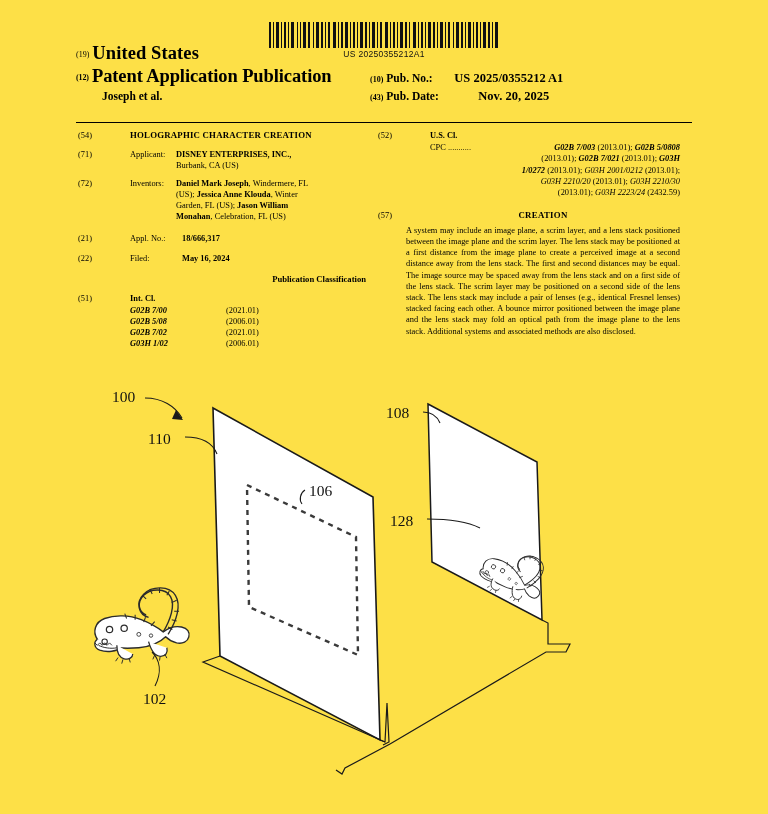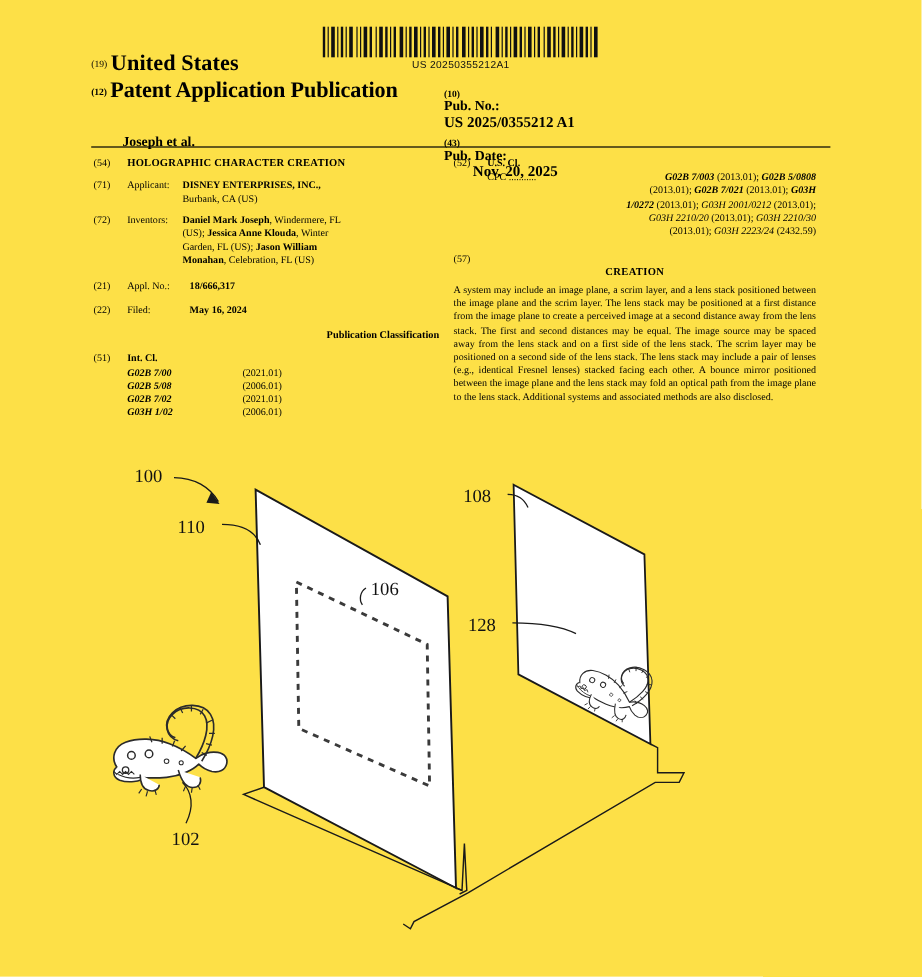--- a/index.html
+++ b/index.html
@@ -85,21 +85,20 @@
     font-weight: bold;
     margin-top: 3px;
     margin-left: 26px;
   }
   .pubinfo-row {
     display: flex;
     align-items: baseline;
     font-size: 11.5px;
     font-weight: bold;
     margin-top: 1px;
-    flex-direction: column;
   }
   .pubinfo-label {
     width: 68px;
     flex: none;
   }
   .pubinfo-value {
     font-size: 12.5px;
     font-weight: bold;
   }
   .pubdate-value {
@@ -133,21 +132,21 @@
     width: 302px;
     font-size: 8.4px;
     line-height: 1.32;
   }
 
   .fld {
     display: flex;
     margin-bottom: 7px;
   }
   .fld-tag {
-    width: 28px;
+    width: 52px;
     flex: none;
   }
   .fld-label {
     width: 46px;
     flex: none;
   }
   .fld-label.wide { width: 52px; }
   .fld-body {
     flex: 1;
   }
@@ -195,21 +194,20 @@
   .abstract-head {
     text-align: center;
     font-weight: bold;
     font-size: 8.8px;
     letter-spacing: 0.3px;
     margin-bottom: 3px;
   }
   .abstract-row {
     display: flex;
     margin-top: 12px;
-    flex-direction: column;
   }
   .abstract-tag {
     width: 28px;
     flex: none;
   }
   .abstract-main { flex: 1; }
   .abstract-text {
     text-align: justify;
     font-size: 8.4px;
     line-height: 1.33;

